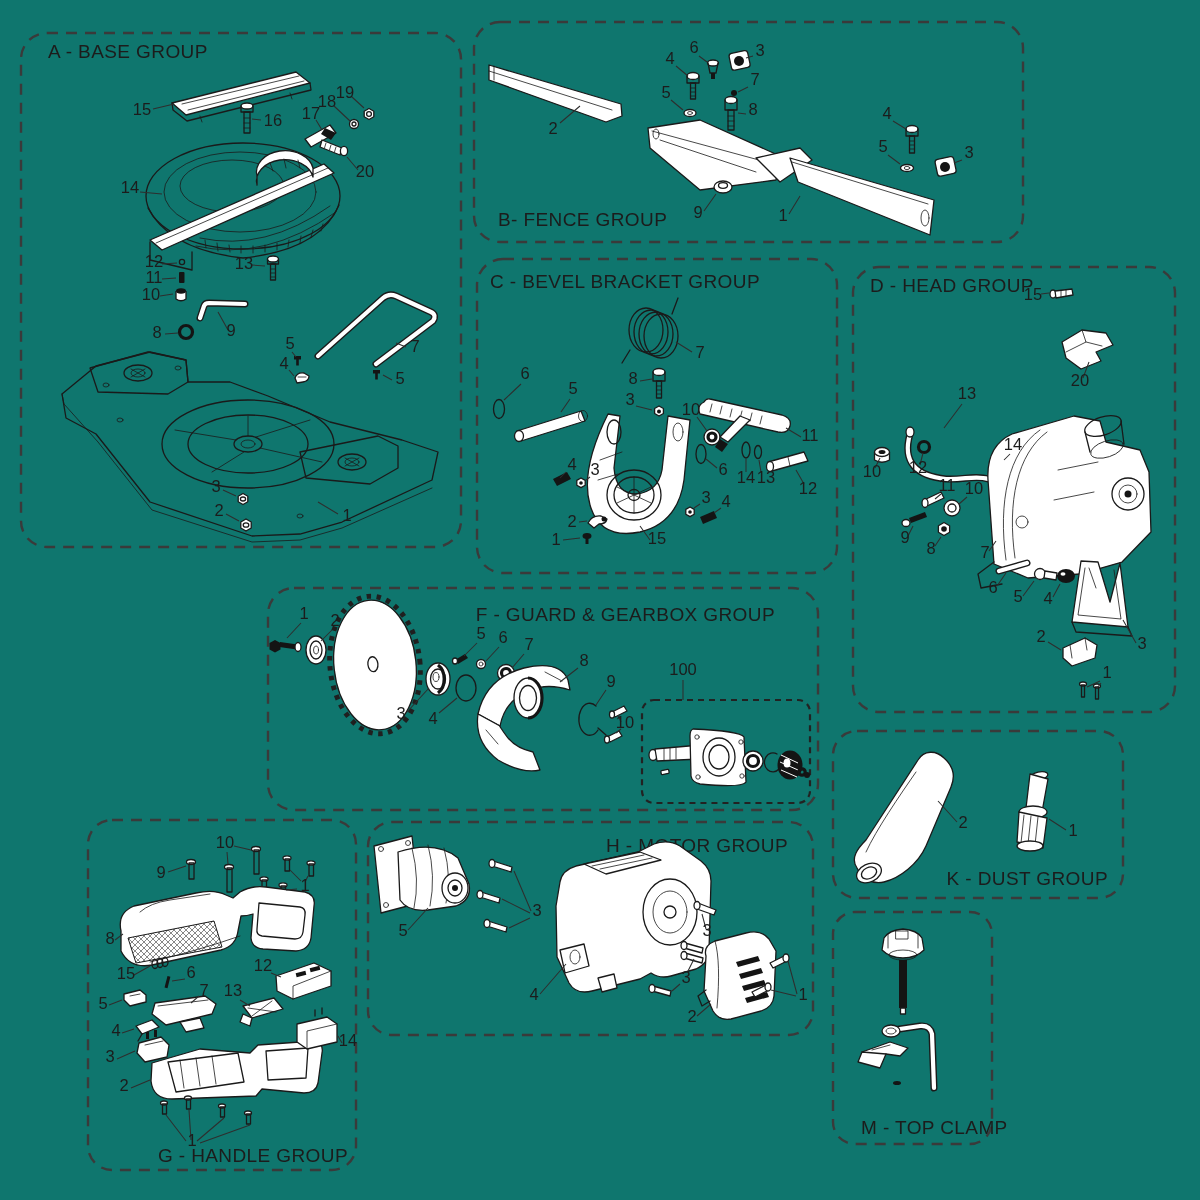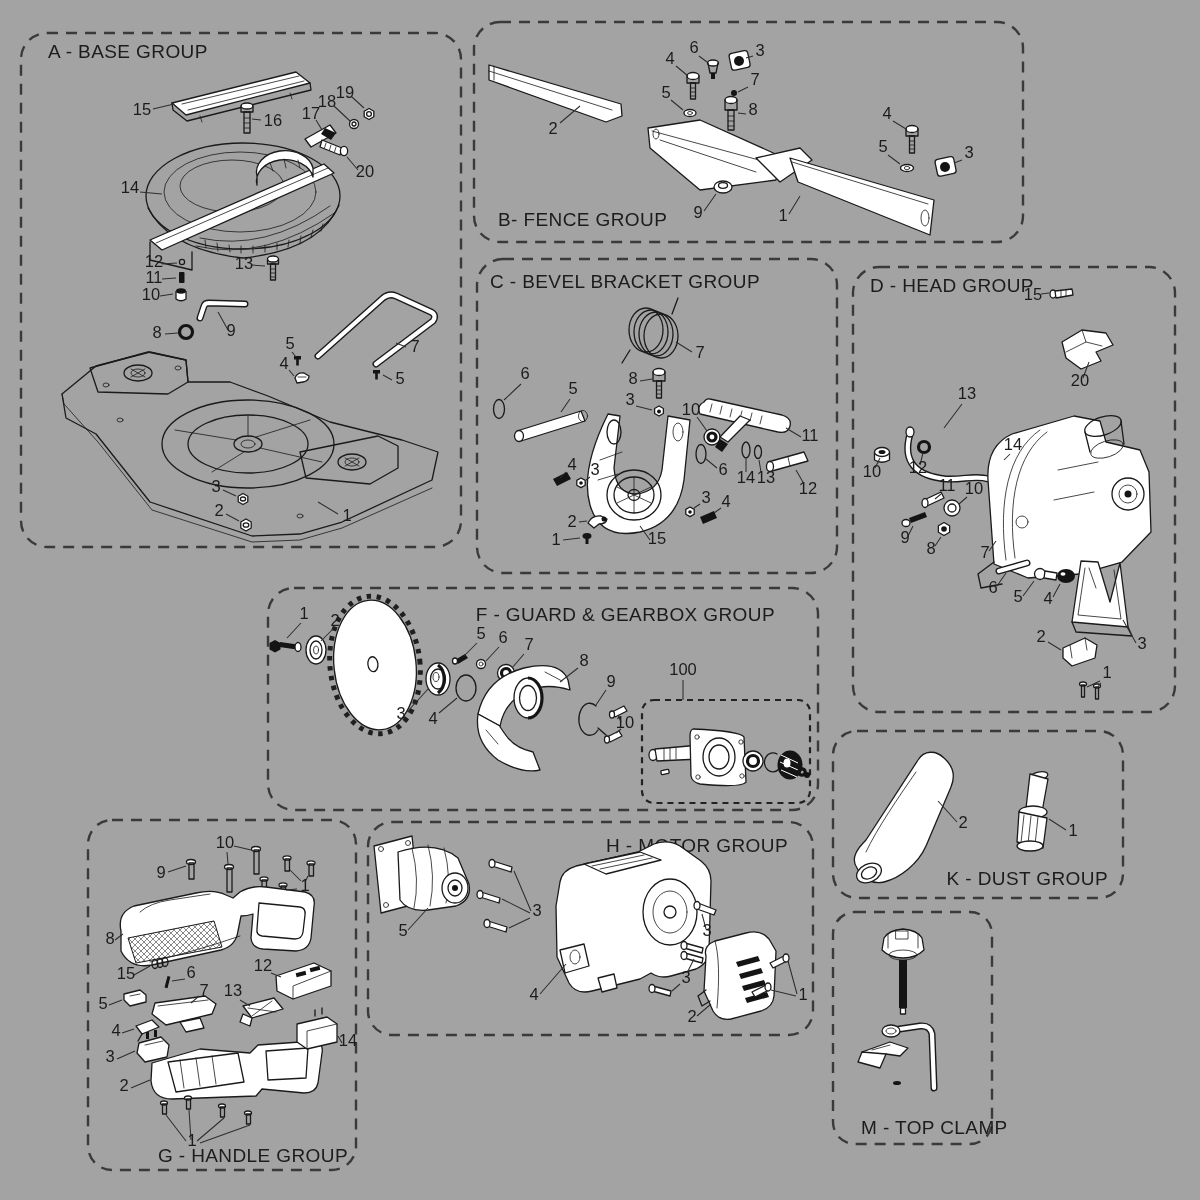--- a/index.html
+++ b/index.html
@@ -1,16 +1,16 @@
 <!DOCTYPE html>
 <html><head>
 <meta charset="utf-8">
 <style>
   html,body{margin:0;padding:0;background:#fff;}
-  .canvas{position:relative;width:1200px;height:1200px;background:#a3a3a3;overflow:hidden;
+  .canvas{position:relative;width:1200px;height:1200px;background:#0f766e;overflow:hidden;
           font-family:"Liberation Sans",sans-serif;}
   svg{position:absolute;left:0;top:0;}
   .box{fill:none;stroke:#3a3a3a;stroke-width:2.4;stroke-dasharray:11 8;}
   .ibox{fill:none;stroke:#222;stroke-width:2.2;stroke-dasharray:6 5;}
   .t{font-family:"Liberation Sans",sans-serif;font-size:19px;fill:#1c1c1c;letter-spacing:.4px;}
   .n{font-family:"Liberation Sans",sans-serif;font-size:16.5px;fill:#1c1c1c;text-anchor:middle;}
   .ln{fill:none;stroke:#1a1a1a;stroke-width:1.3;stroke-linecap:round;stroke-linejoin:round;}
   .lw{fill:#ffffff;stroke:#1a1a1a;stroke-width:1.3;stroke-linejoin:round;}
   .thin{stroke-width:.8;}
   .dk{fill:#141414;stroke:none;}

